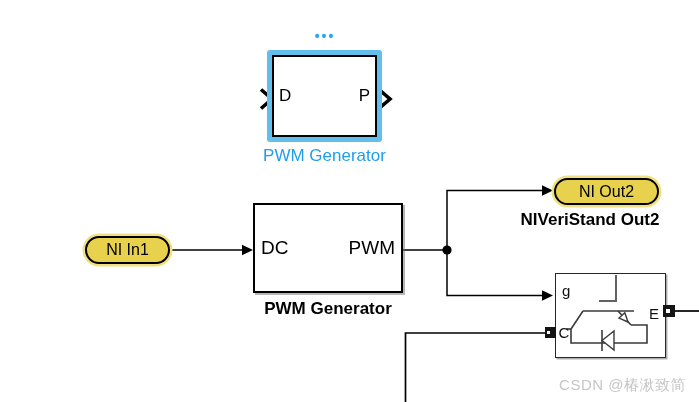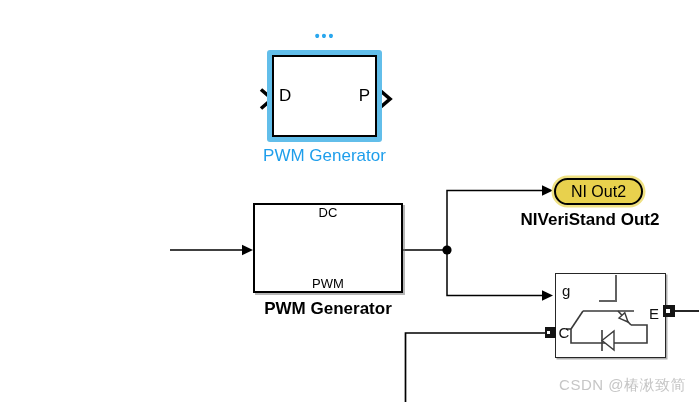--- a/index.html
+++ b/index.html
@@ -19,29 +19,29 @@
     border:2px solid #000;display:flex;align-items:center;justify-content:space-between;
     padding:0 5px;font-size:17px;}
   .more{position:absolute;left:307px;top:28px;width:36px;text-align:center;
     color:#2AA7EE;font-size:14px;font-weight:bold;letter-spacing:2px;}
   .sel-label{position:absolute;left:234px;top:145px;width:181px;text-align:center;
     color:#1E9EEB;font-size:17px;line-height:21px;}
 
   
   .pwm-block{position:absolute;left:253px;top:203px;width:150px;height:90px;background:#fff;
     border:2px solid #000;box-sizing:border-box;box-shadow:2px 2px 0 rgba(110,110,110,0.5);
-    display:flex;align-items:center;justify-content:space-between;padding:0 6px;font-size:13px;flex-direction:column;}
+    display:flex;align-items:center;justify-content:space-between;padding:0 6px;font-size:19px;}
   .block-label{position:absolute;text-align:center;font-size:17px;color:#000;font-weight:bold;}
 
   
   .nio{position:absolute;background:#E8D14D;border:2.5px solid #000;border-radius:14px;
     box-shadow:0 0 0 2.5px #EFE183;display:flex;align-items:center;justify-content:center;
     font-size:16px;box-sizing:border-box;}
   #ni-in1{left:85px;top:236px;width:85px;height:28px;}
-  #ni-out2{left:554px;top:178px;width:89px;height:27px;}
+  #ni-out2{left:554px;top:178px;width:105px;height:27px;}
 
   
   .igbt{position:absolute;left:555px;top:273px;width:111px;height:85px;background:#fff;
     border:1.6px solid #262626;box-sizing:border-box;
     box-shadow:1.5px 1.5px 0 rgba(110,110,110,0.55);}
   .igbt svg{position:absolute;left:0;top:0;}
   .igbt .sym{stroke:#3A3A3A;stroke-width:1.6;fill:none;}
   .igbt .symfill{stroke:#3A3A3A;stroke-width:1.4;fill:#fff;}
   .igbt text{font-family:"Liberation Sans",sans-serif;font-size:15px;fill:#111;stroke:none;}
 
@@ -81,20 +81,23 @@
   <div class="sel-glow">
     <div class="sel-inner">
       <span>D</span>
       <span>P</span>
     </div>
   </div>
   <div class="sel-label">
     <div>PWM Generator</div>
   </div>
 
+  <div class="nio" id="ni-in1">
+    <span>NI In1</span>
+  </div>
 
   <div class="pwm-block">
     <span>DC</span>
     <span>PWM</span>
   </div>
   <div class="block-label" style="left:253px;top:299px;width:150px;">PWM Generator</div>
 
   <div class="nio" id="ni-out2">
     <span>NI Out2</span>
   </div>

